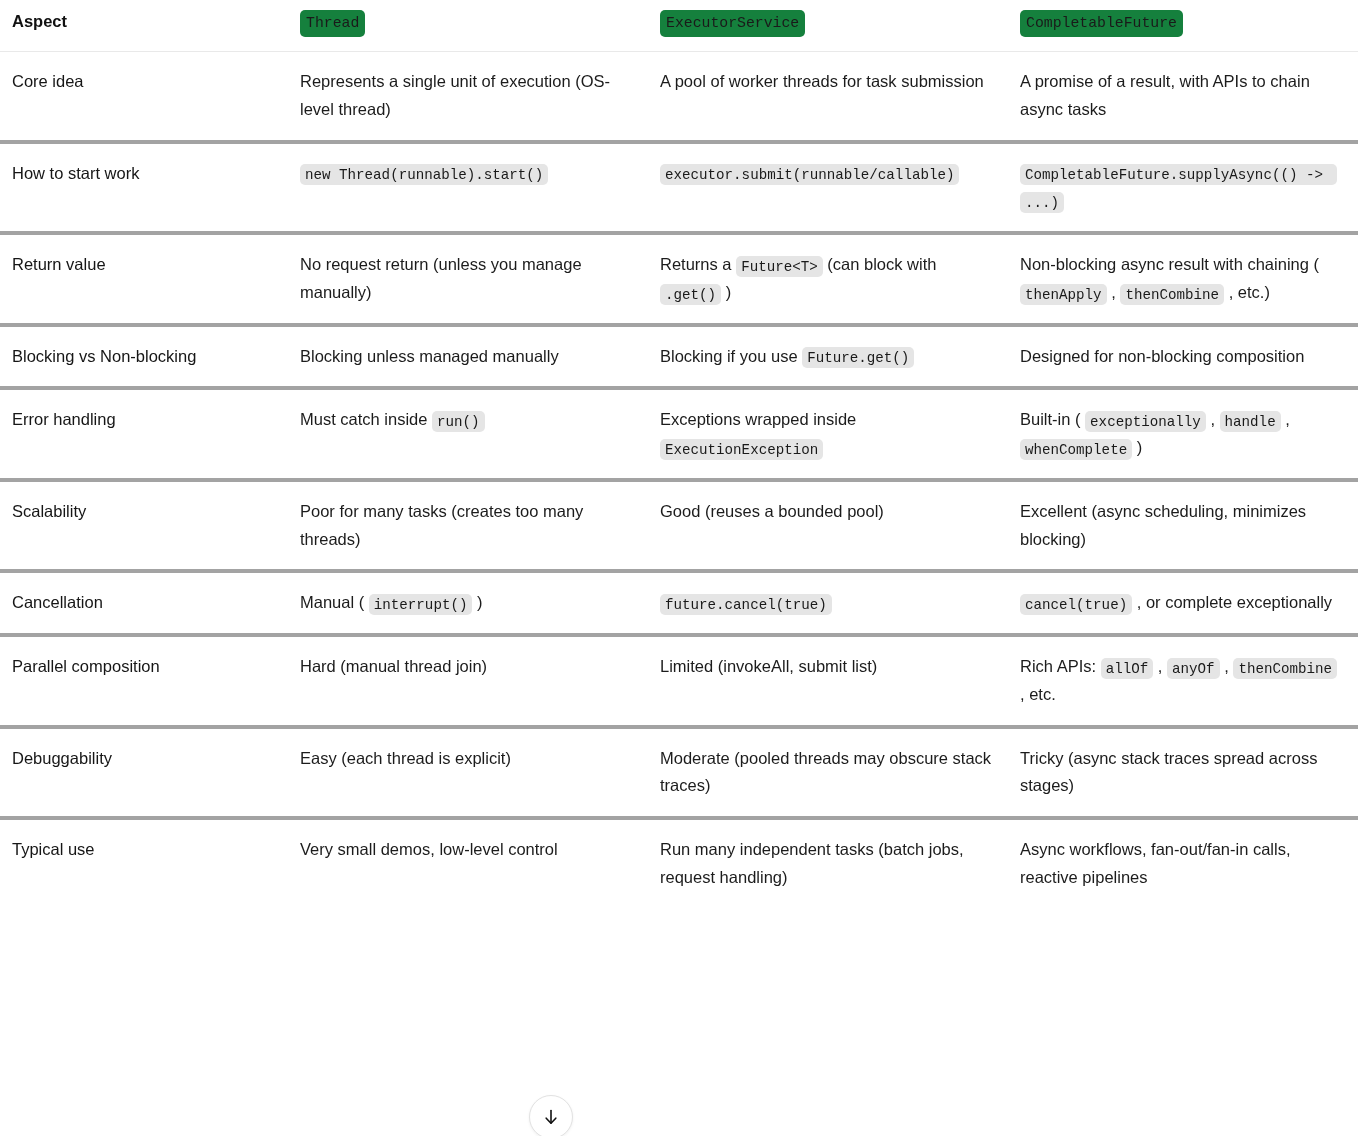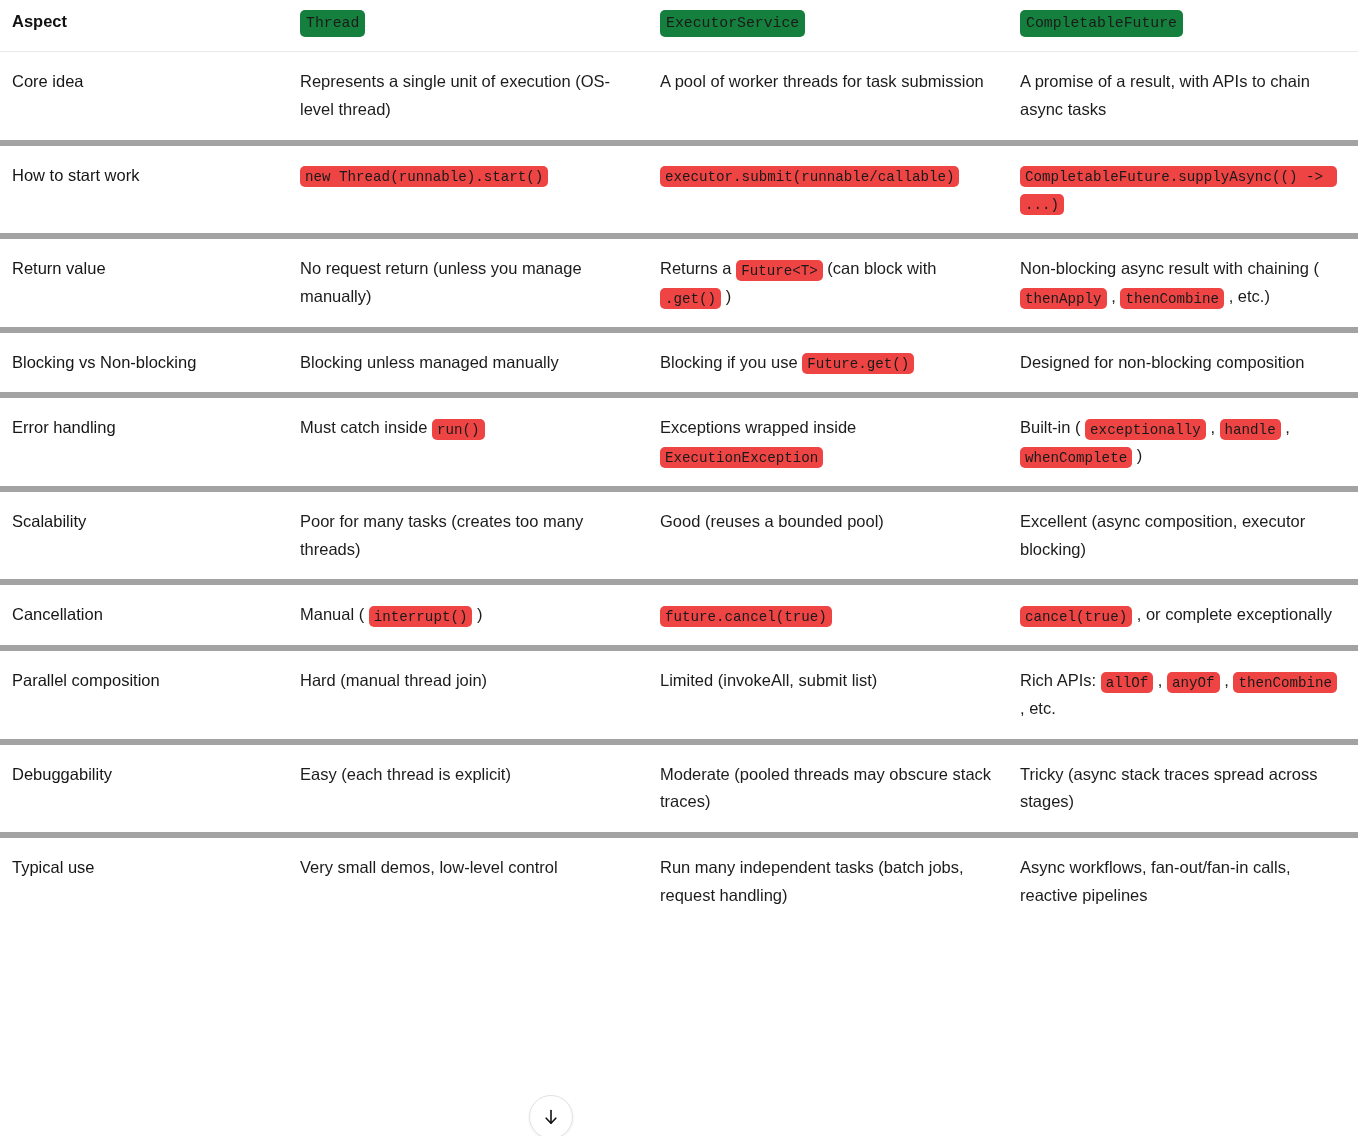--- a/index.html
+++ b/index.html
@@ -46,35 +46,35 @@
   table.cmp thead th.code-head {
     font-weight: 400;
   }
 
   table.cmp tbody td {
     text-align: left;
     vertical-align: top;
     padding: 16px 12px 16px 12px;
     font-size: 16.5px;
     line-height: 1.68;
-    border-bottom: 6px solid #a3a3a3;
+    border-bottom: 4px solid #a3a3a3;
     color: #1c1c1c;
     font-weight: 400;
   }
   table.cmp tbody tr:last-child td {
     border-bottom: none;
   }
   table.cmp tbody td.aspect-cell {
     color: #161616;
   }
 
   code.ic {
     font-family: "Liberation Mono", "DejaVu Sans Mono", monospace;
     font-size: 14.2px;
-    background: #ef4444;
+    background: #e5e5e5;
     border-radius: 5px;
     padding: 2.5px 5px;
     color: #1a1a1a;
     white-space: pre-wrap;
     box-decoration-break: clone;
     -webkit-box-decoration-break: clone;
     line-height: 1.62;
   }
 
   th .ic-head {
@@ -152,21 +152,21 @@
         <tr>
           <td class="aspect-cell"><span>Error handling</span></td>
           <td><span>Must catch inside </span><code class="ic">run()</code></td>
           <td><span>Exceptions wrapped inside </span><code class="ic">ExecutionException</code></td>
           <td><span>Built-in ( </span><code class="ic">exceptionally</code><span> , </span><code class="ic">handle</code><span> , </span><code class="ic">whenComplete</code><span> )</span></td>
         </tr>
         <tr>
           <td class="aspect-cell"><span>Scalability</span></td>
           <td><span>Poor for many tasks (creates too many threads)</span></td>
           <td><span>Good (reuses a bounded pool)</span></td>
-          <td><span>Excellent (async composition, executor blocking)</span></td>
+          <td><span>Excellent (async scheduling, minimizes blocking)</span></td>
         </tr>
         <tr>
           <td class="aspect-cell"><span>Cancellation</span></td>
           <td><span>Manual ( </span><code class="ic">interrupt()</code><span> )</span></td>
           <td><code class="ic">future.cancel(true)</code></td>
           <td><code class="ic">cancel(true)</code><span> , or complete exceptionally</span></td>
         </tr>
         <tr>
           <td class="aspect-cell"><span>Parallel composition</span></td>
           <td><span>Hard (manual thread join)</span></td>

